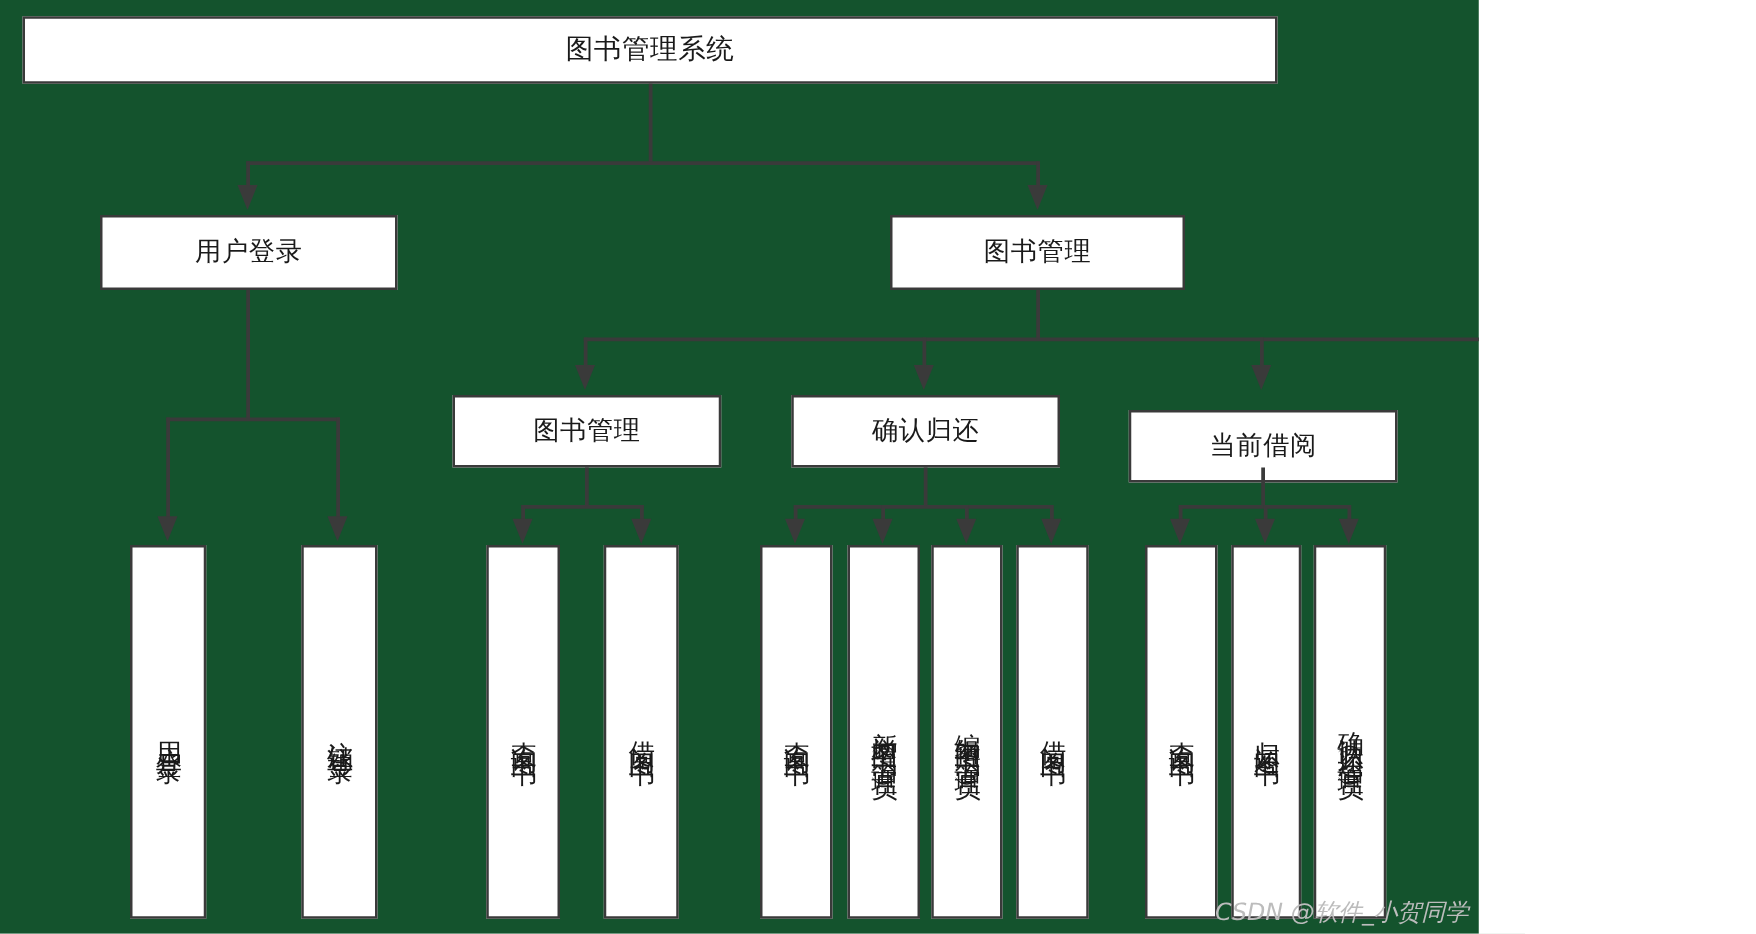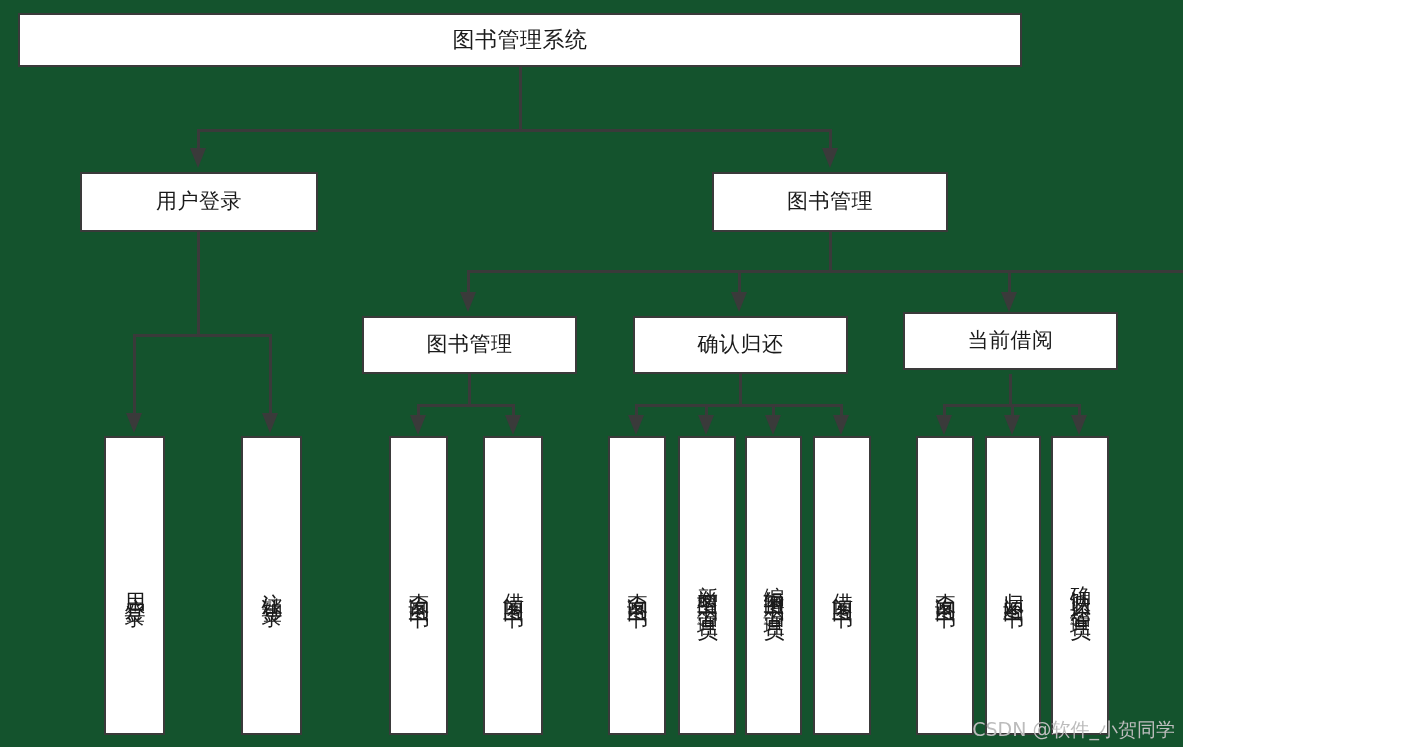--- a/index.html
+++ b/index.html
@@ -81,20 +81,21 @@
   
   #watermark {
     position: absolute;
     right: 8px;
     bottom: 4px;
     font-size: 19px;
     color: #bcbcbc;
     font-family: "DejaVu Sans", "Liberation Sans", sans-serif;
     white-space: nowrap;
     pointer-events: none;
+    font-style: italic;
   }
 </style>
 </head>
 <body>
 
 <div id="canvas">
 
   <div class="node horiz root" style="left:18px; top:13px; width:1004px; height:54px;">
     <span class="node-label">图书管理系统</span>
   </div>
@@ -108,21 +109,21 @@
   </div>
 
   <div class="node horiz" style="left:362px; top:316px; width:215px; height:58px;">
     <span class="node-label">图书管理</span>
   </div>
 
   <div class="node horiz" style="left:633px; top:316px; width:215px; height:58px;">
     <span class="node-label">确认归还</span>
   </div>
 
-  <div class="node horiz" style="left:903px; top:312px; width:215px; height:58px;">
+  <div class="node horiz" style="left:903px; top:328px; width:215px; height:58px;">
     <span class="node-label">当前借阅</span>
   </div>
 
 
   <div class="node leaf" style="left:104px; top:436px; width:61px; height:299px;">
     <span class="node-label">用户登录</span>
   </div>
   <div class="node leaf" style="left:241px; top:436px; width:61px; height:299px;">
     <span class="node-label">注销登录</span>
   </div>

